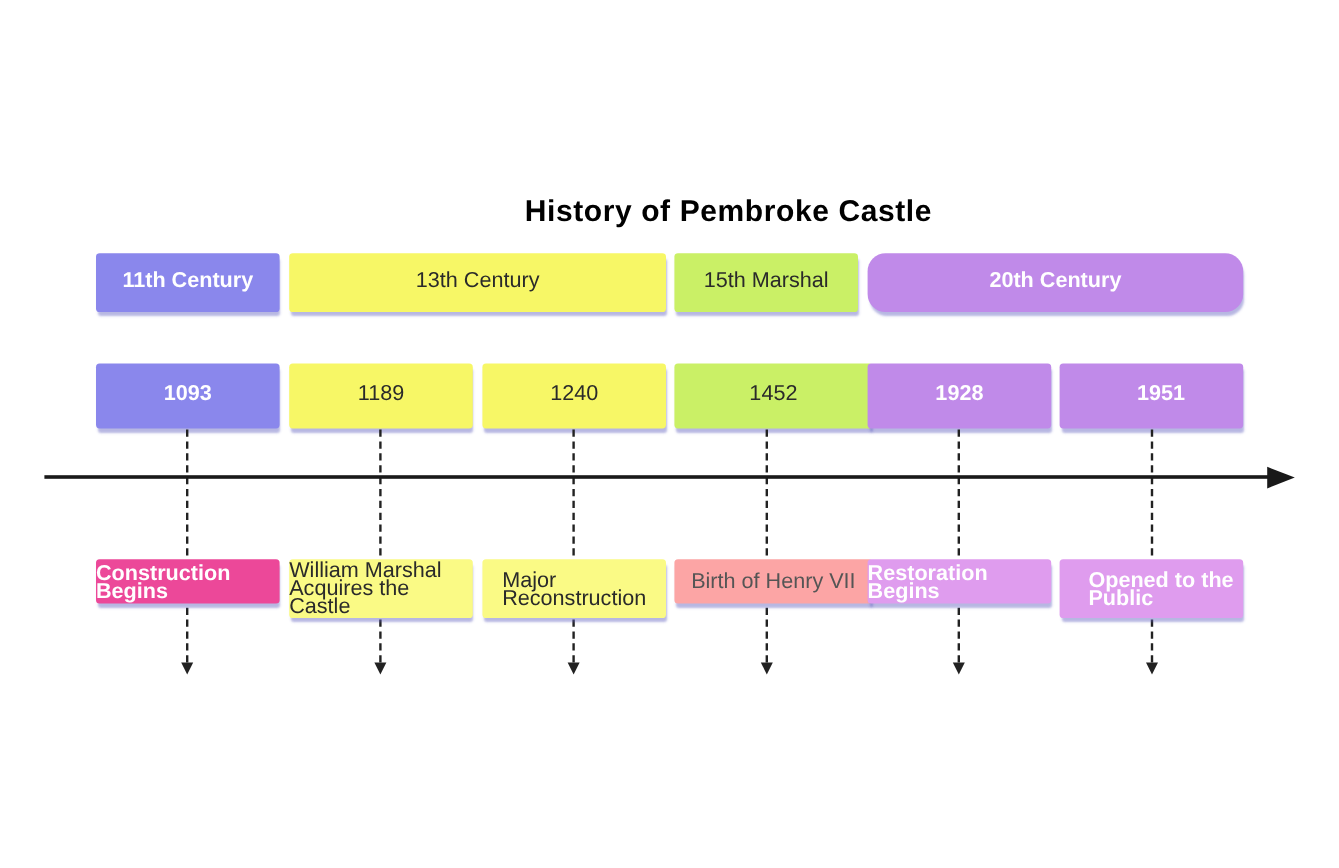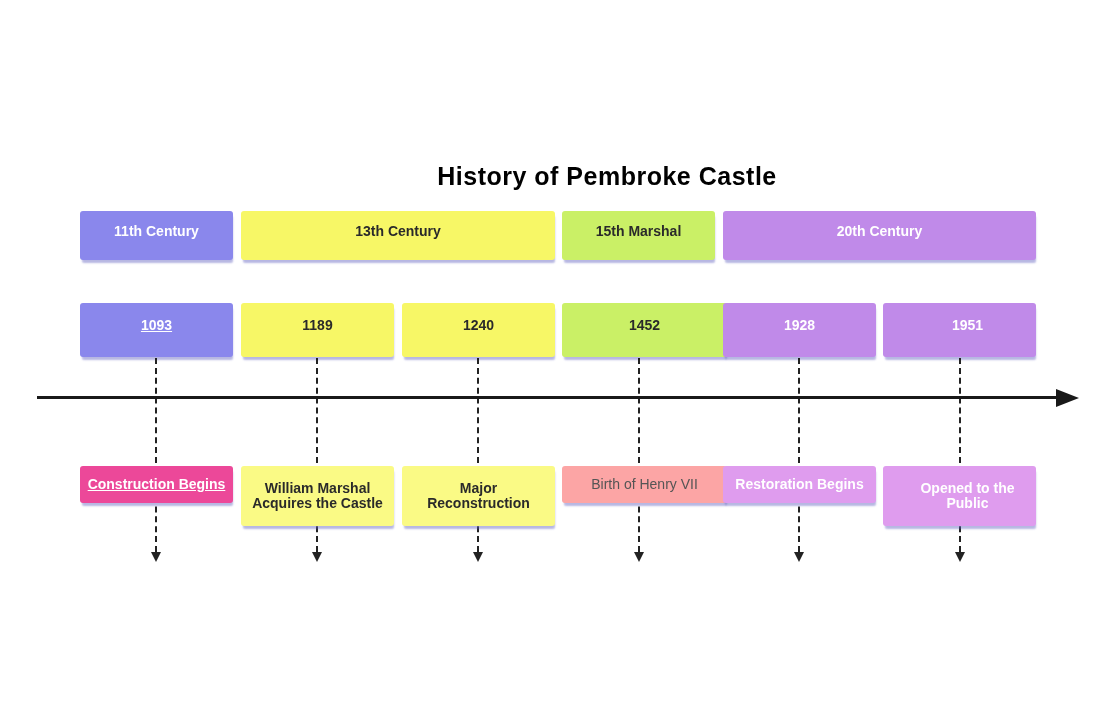--- a/index.html
+++ b/index.html
@@ -15,58 +15,57 @@
     left:337px;top:162px;width:540px;
     text-align:center;
     font-size:25px;font-weight:bold;color:#000000;
     letter-spacing:0.5px;
   }
   .box{
     position:absolute;
     border-radius:3px;
     box-shadow:1px 4px 2px -1px rgba(95,95,190,0.45);
     display:flex;justify-content:center;
-    text-align:center;
-    font-size:14px;
+    font-size:18px;
     box-sizing:border-box;
   }
   
-  .col1{left:80px;width:153px;text-decoration:underline;}
+  .col1{left:80px;width:153px;}
   .col2{left:241px;width:153px;}
   .col3{left:402px;width:153px;}
   .col4{left:562px;width:165px;}
   .col5{left:723px;width:153px;}
   .col6{left:883px;width:153px;padding-left:16px;}
   
   .band{top:211px;height:49px;align-items:flex-start;padding-top:12px;}
   .sec1{left:80px;width:153px;}
   .sec2{left:241px;width:314px;}
   .sec3{left:562px;width:153px;}
-  .sec4{left:723px;width:313px;}
+  .sec4{left:723px;width:313px;border-radius:15px;}
   
   .yearbox{top:303px;height:54px;align-items:flex-start;padding-top:14px;}
   
   .eventbox{
     top:466px;align-items:center;
     line-height:15px;white-space:pre-line;
     z-index:4;
   }
   .h1line{height:37px;}
-  .h2line{height:60px;}
+  .h2line{height:49px;}
   
   .c-blue{background:#8a87ec;}
   .c-yellow{background:#f7f766;}
   .c-green{background:#caf066;}
   .c-purple{background:#c08ae9;}
   .e-blue{background:#ec4899;}
   .e-yellow{background:#fafa85;}
   .e-green{background:#fca5a5;}
   .e-purple{background:#df9cee;}
   .t-light{color:#ffffff;font-weight:bold;}
-  .t-dark{color:#2a2a2a;font-weight:bold;}
+  .t-dark{color:#2a2a2a;font-weight:normal;}
   .t-gray{color:#555555;font-weight:normal;}
   
   .axis-line{
     position:absolute;left:37px;top:396px;width:1021px;height:0;
     border-top:3px solid #191919;z-index:2;
   }
   .axis-arrow{
     position:absolute;left:1056px;top:389px;width:0;height:0;
     border-top:9px solid transparent;border-bottom:9px solid transparent;
     border-left:23px solid #191919;z-index:2;

